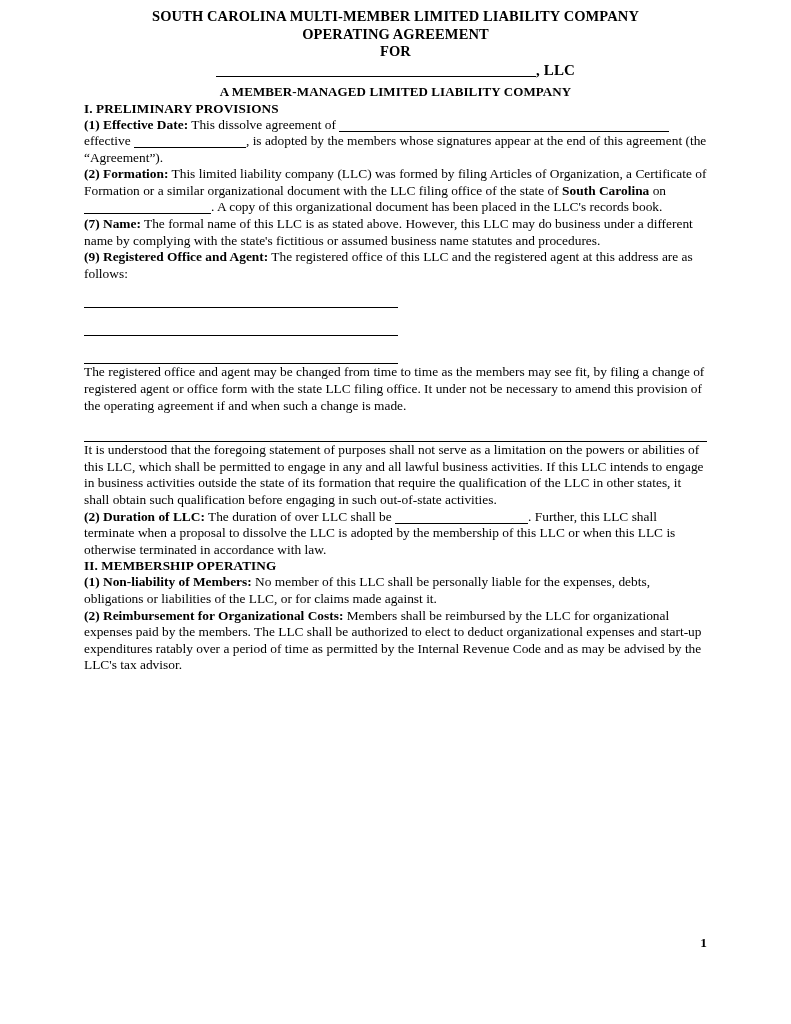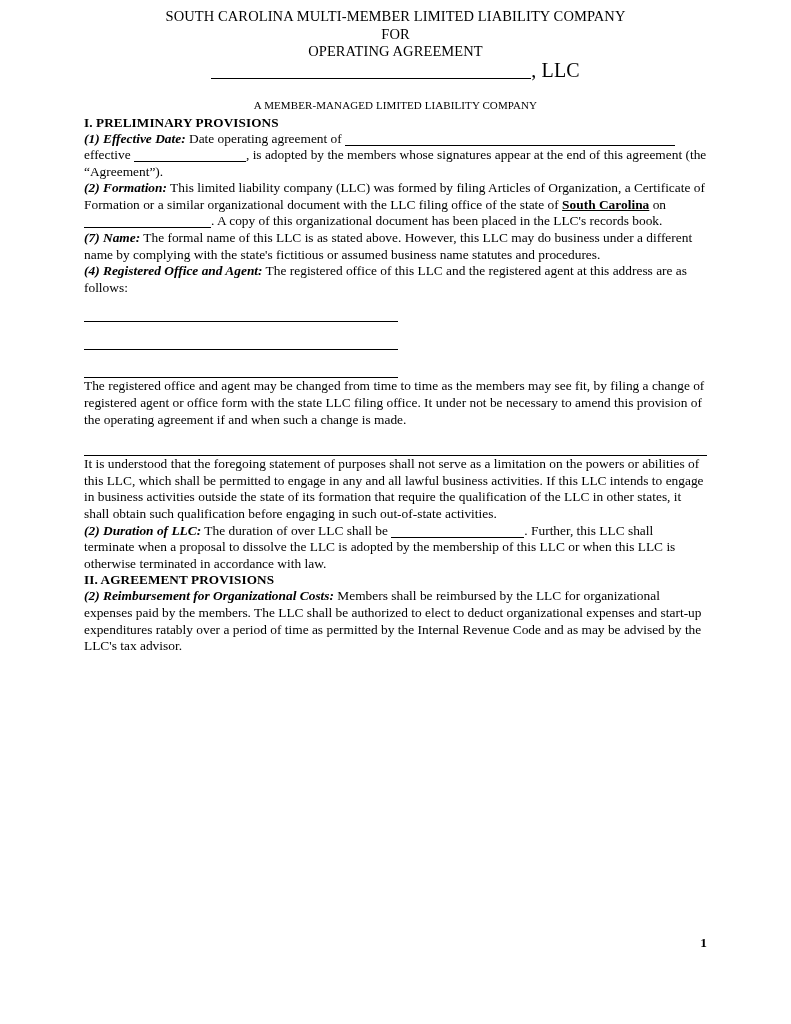--- a/index.html
+++ b/index.html
@@ -23,45 +23,45 @@
   .content {
     position: absolute;
     left: 84px;
     top: 8px;
     width: 623px;
   }
 
   
   .title-block {
     text-align: center;
-    font-weight: normal;
+    font-weight: bold;
     font-size: 14.5px;
     line-height: 17.5px;
     letter-spacing: 0.1px;
   }
   .title-line {
     display: block;
     white-space: nowrap;
   }
   .title-name-line {
     display: block;
     margin-top: 1px;
-    font-size: 20px;
+    font-size: 15px;
     white-space: nowrap;
   }
   .title-blank {
     display: inline-block;
     width: 320px;
     border-bottom: 1.3px solid #000;
     vertical-align: -2px;
   }
   .subtitle-line {
     display: block;
-    font-size: 11px;
-    margin-top: 18px;
+    font-size: 13px;
+    margin-top: 4px;
     white-space: nowrap;
   }
 
   
   h2.section-heading {
     font-size: 13.2px;
     font-weight: bold;
     margin: 0;
     padding: 0;
     line-height: 16px;
@@ -75,24 +75,23 @@
     font-size: 13.4px;
     line-height: 16.6px;
     margin: 0;
     padding: 0;
     text-align: left;
   }
   .gap-lg { margin-top: 18px; }
   .gap-md { margin-top: 17px; }
 
   .lead {
-    font-style: italic;
     font-weight: bold;
   }
-  .state-bold { font-weight: bold; text-decoration: underline; }
+  .state-bold { font-weight: bold; }
 
   
   .blank {
     display: inline-block;
     border-bottom: 1.1px solid #000;
     vertical-align: -3px;
     height: 11px;
   }
   .blank-rest   { width: 330px; }
   .blank-eff    { width: 112px; }
@@ -126,51 +125,52 @@
   }
 </style>
 </head>
 <body>
 
 <div class="page">
   <div class="content">
 
     <div class="title-block">
       <span class="title-line">SOUTH CAROLINA MULTI-MEMBER LIMITED LIABILITY COMPANY</span>
+      <span class="title-line">OPERATING AGREEMENT</span>
       <span class="title-line">FOR</span>
-      <span class="title-line">OPERATING AGREEMENT</span>
       <span class="title-name-line"><span class="title-blank"></span><span>, LLC</span></span>
       <span class="subtitle-line">A MEMBER-MANAGED LIMITED LIABILITY COMPANY</span>
     </div>
 
     <h2 class="section-heading sec1">I. PRELIMINARY PROVISIONS</h2>
 
-    <p class="para gap-lg"><span class="lead">(1) Effective Date:</span><span> Date operating agreement of </span><span class="blank blank-rest"></span><br><span>effective </span><span class="blank blank-eff"></span><span>, is adopted by the members whose signatures appear at the end of this agreement (the “Agreement”).</span></p>
+    <p class="para gap-lg"><span class="lead">(1) Effective Date:</span><span> This dissolve agreement of </span><span class="blank blank-rest"></span><br><span>effective </span><span class="blank blank-eff"></span><span>, is adopted by the members whose signatures appear at the end of this agreement (the “Agreement”).</span></p>
 
     <p class="para gap-md"><span class="lead">(2) Formation:</span><span> This limited liability company (LLC) was formed by filing Articles of Organization, a Certificate of Formation or a similar organizational document with the LLC filing office of the state of </span><span class="state-bold">South Carolina</span><span> on</span><br><span class="blank blank-form"></span><span>.  A copy of this organizational document has been placed in the LLC's records book.</span></p>
 
     <p class="para gap-md"><span class="lead">(7) Name:</span><span> The formal name of this LLC is as stated above. However, this LLC may do business under a different name by complying with the state's fictitious or assumed business name statutes and procedures.</span></p>
 
-    <p class="para gap-md"><span class="lead">(4) Registered Office and Agent:</span><span> The registered office of this LLC and the registered agent at this address are as follows:</span></p>
+    <p class="para gap-md"><span class="lead">(9) Registered Office and Agent:</span><span> The registered office of this LLC and the registered agent at this address are as follows:</span></p>
 
     <div class="rule-addr first"></div>
     <div class="rule-addr"></div>
     <div class="rule-addr"></div>
 
     <p class="para gap-lg">The registered office and agent may be changed from time to time as the members may see fit, by filing a change of registered agent or office form with the state LLC filing office. It under not be necessary to amend this provision of the operating agreement if and when such a change is made.</p>
 
 
     <div class="rule-full"></div>
 
     <p class="para gap-lg">It is understood that the foregoing statement of purposes shall not serve as a limitation on the powers or abilities of this LLC, which shall be permitted to engage in any and all lawful business activities. If this LLC intends to engage in business activities outside the state of its formation that require the qualification of the LLC in other states, it shall obtain such qualification before engaging in such out-of-state activities.</p>
 
     <p class="para gap-md"><span class="lead">(2) Duration of LLC:</span><span> The duration of over LLC shall be </span><span class="blank blank-dur"></span><span>.  Further, this LLC shall terminate when a proposal to dissolve the LLC is adopted by the membership of this LLC or when this LLC is otherwise terminated in accordance with law.</span></p>
 
-    <h2 class="section-heading sec2">II. AGREEMENT PROVISIONS</h2>
+    <h2 class="section-heading sec2">II. MEMBERSHIP OPERATING</h2>
 
+    <p class="para gap-lg"><span class="lead">(1) Non-liability of Members:</span><span> No member of this LLC shall be personally liable for the expenses, debts, obligations or liabilities of the LLC, or for claims made against it.</span></p>
 
     <p class="para gap-md"><span class="lead">(2) Reimbursement for Organizational Costs:</span><span> Members shall be reimbursed by the LLC for organizational expenses paid by the members. The LLC shall be authorized to elect to deduct organizational expenses and start-up expenditures ratably over a period of time as permitted by the Internal Revenue Code and as may be advised by the LLC's tax advisor.</span></p>
 
 
   </div>
 
   <div class="page-number">1</div>
 </div>
 
 </body></html>

